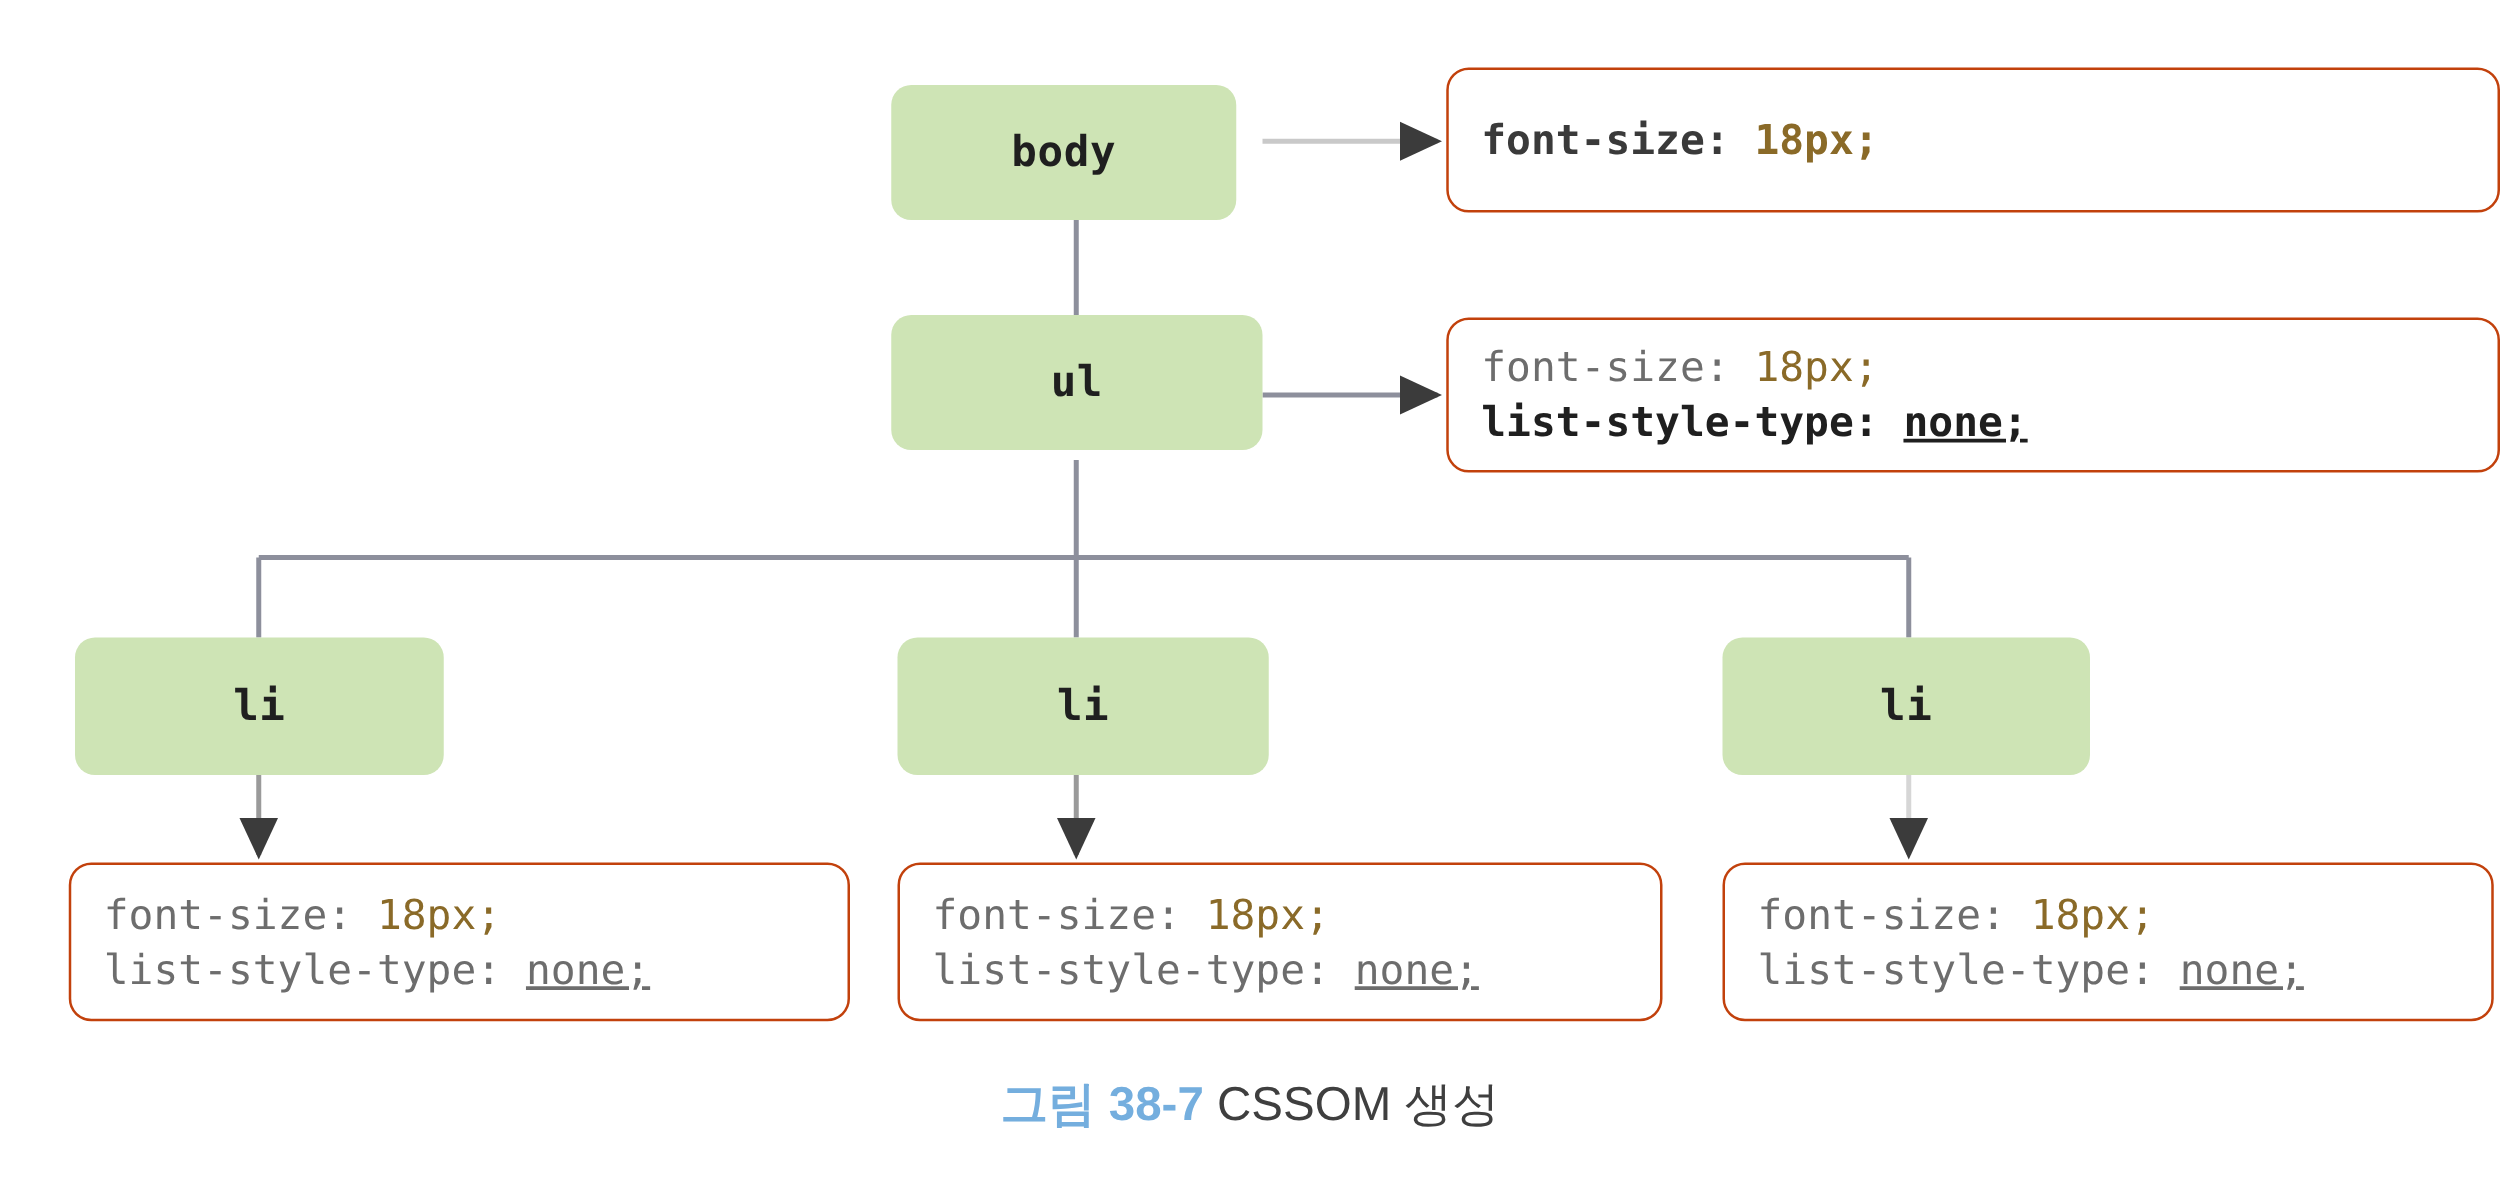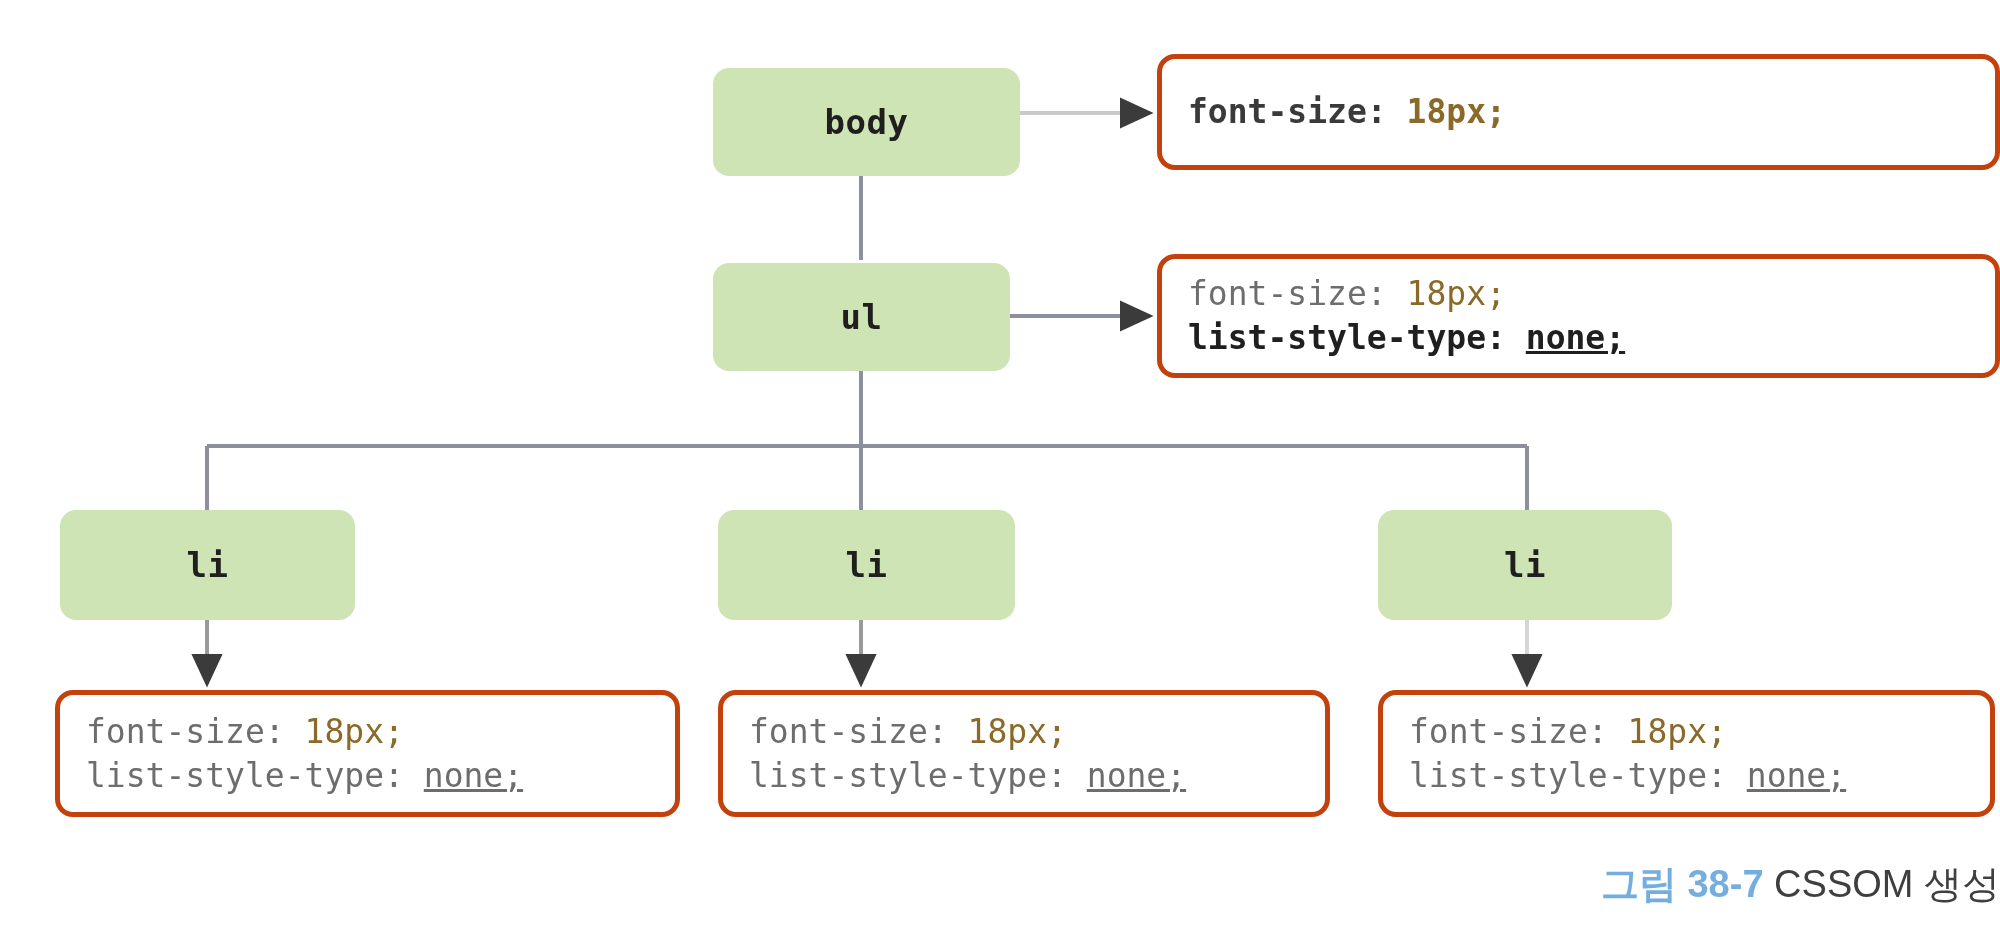--- a/index.html
+++ b/index.html
@@ -42,31 +42,31 @@
   }
   .node-label {
     font-family: "DejaVu Sans Mono", "Liberation Mono", monospace;
     font-weight: bold;
     font-size: 34px;
     color: #1f1f1f;
     letter-spacing: 0.5px;
     line-height: 1;
   }
 
-  #node-body { left: 713px;  top: 68px;  width: 307px; height: 108px; }
-  #node-ul   { left: 713px;  top: 263px; width: 297px; height: 108px; }
+  #node-body { left: 713px;  top: 68px;  width: 276px; height: 108px; }
+  #node-ul   { left: 713px;  top: 252px; width: 297px; height: 108px; }
   #node-li-1 { left: 60px;   top: 510px; width: 295px; height: 110px; }
   #node-li-2 { left: 718px;  top: 510px; width: 297px; height: 110px; }
   #node-li-3 { left: 1378px; top: 510px; width: 294px; height: 110px; }
 
   
   .decl-box {
     position: absolute;
     background: #ffffff;
-    border: 5px solid #c2410c;
+    border: 2px solid #c2410c;
     border-radius: 18px;
     box-sizing: border-box;
     display: flex;
     flex-direction: column;
     justify-content: center;
     padding: 0 26px;
   }
   .decl-line {
     font-family: "DejaVu Sans Mono", "Liberation Mono", monospace;
     font-size: 33px;
@@ -92,21 +92,21 @@
   #decl-li-1 { left: 55px;   top: 690px; width: 625px; height: 127px; }
   #decl-li-2 { left: 718px;  top: 690px; width: 612px; height: 127px; }
   #decl-li-3 { left: 1378px; top: 690px; width: 617px; height: 127px; }
 
   
   #caption {
     position: absolute;
     left: 0;
     top: 862px;
     width: 2000px;
-    text-align: right;
+    text-align: center;
     font-size: 38px;
     line-height: 1.2;
     white-space: nowrap;
   }
   .caption-num {
     color: #74aede;
     font-weight: bold;
   }
   .caption-text {
     color: #3f3f3f;

